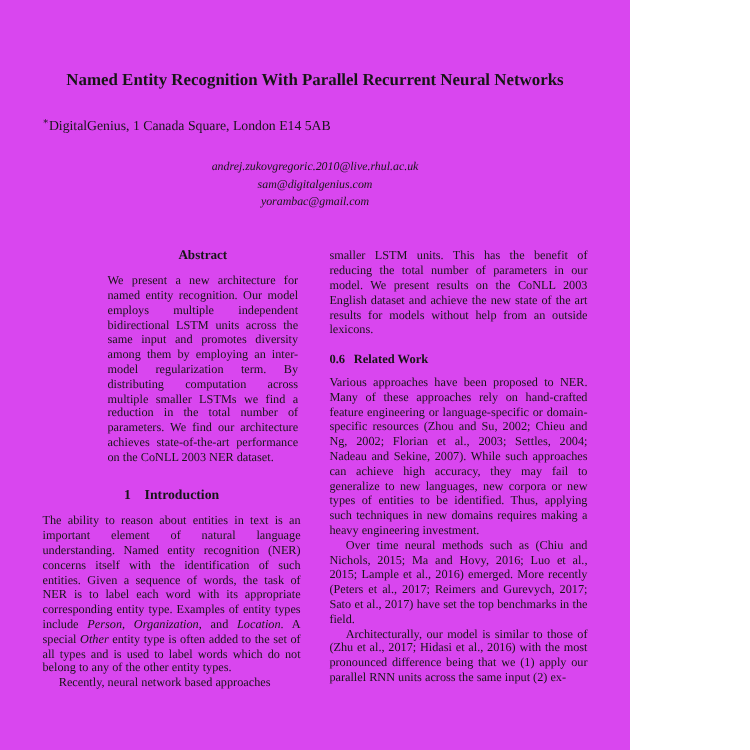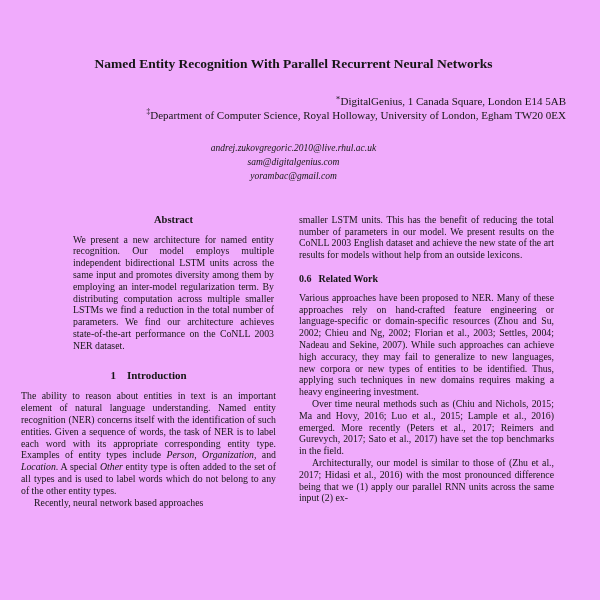--- a/index.html
+++ b/index.html
@@ -4,45 +4,45 @@
 <style>
   * { margin: 0; padding: 0; box-sizing: border-box; }
   html, body { background: #ffffff; }
   body {
     width: 600px; height: 600px;
     font-family: "Liberation Serif", "DejaVu Serif", serif;
     color: #161616;
     overflow: hidden;
   }
   .page {
-    width: 600px; height: 600px;
-    padding: 56px 34px 0 21px;
+    width: 504px; height: 600px;
+    padding: 56px 34px 0 34px;
     overflow: hidden;
-    background: #f0abfc;
+    background: #d946ef;
   }
   .paper-title {
     text-align: center;
     font-weight: bold;
     font-size: 13.5px;
     line-height: 1.25;
     margin-bottom: 21px;
   }
   .authors-line {
     text-align: center;
     font-size: 11px;
     margin-bottom: 13px;
     white-space: nowrap;
   }
   sup.mark {
     font-size: 7.5px;
     vertical-align: super;
     line-height: 0;
   }
   .affiliations {
-    text-align: right;
+    text-align: left;
     font-size: 11px;
     line-height: 1.3;
   }
   .emails {
     text-align: center;
     font-style: italic;
     font-size: 9.5px;
     line-height: 1.45;
     margin-top: 20px;
   }
@@ -89,21 +89,20 @@
 </head>
 <body>
 
 <div class="page">
 
   <h1 class="paper-title">Named Entity Recognition With Parallel Recurrent Neural Networks</h1>
 
 
   <div class="affiliations">
     <div><sup class="mark">∗</sup><span>DigitalGenius, 1 Canada Square, London E14 5AB</span></div>
-    <div><sup class="mark">‡</sup><span>Department of Computer Science, Royal Holloway, University of London, Egham TW20 0EX</span></div>
   </div>
 
   <div class="emails">
     <div>andrej.zukovgregoric.2010@live.rhul.ac.uk</div>
     <div>sam@digitalgenius.com</div>
     <div>yorambac@gmail.com</div>
   </div>
 
   <div class="columns">
 

